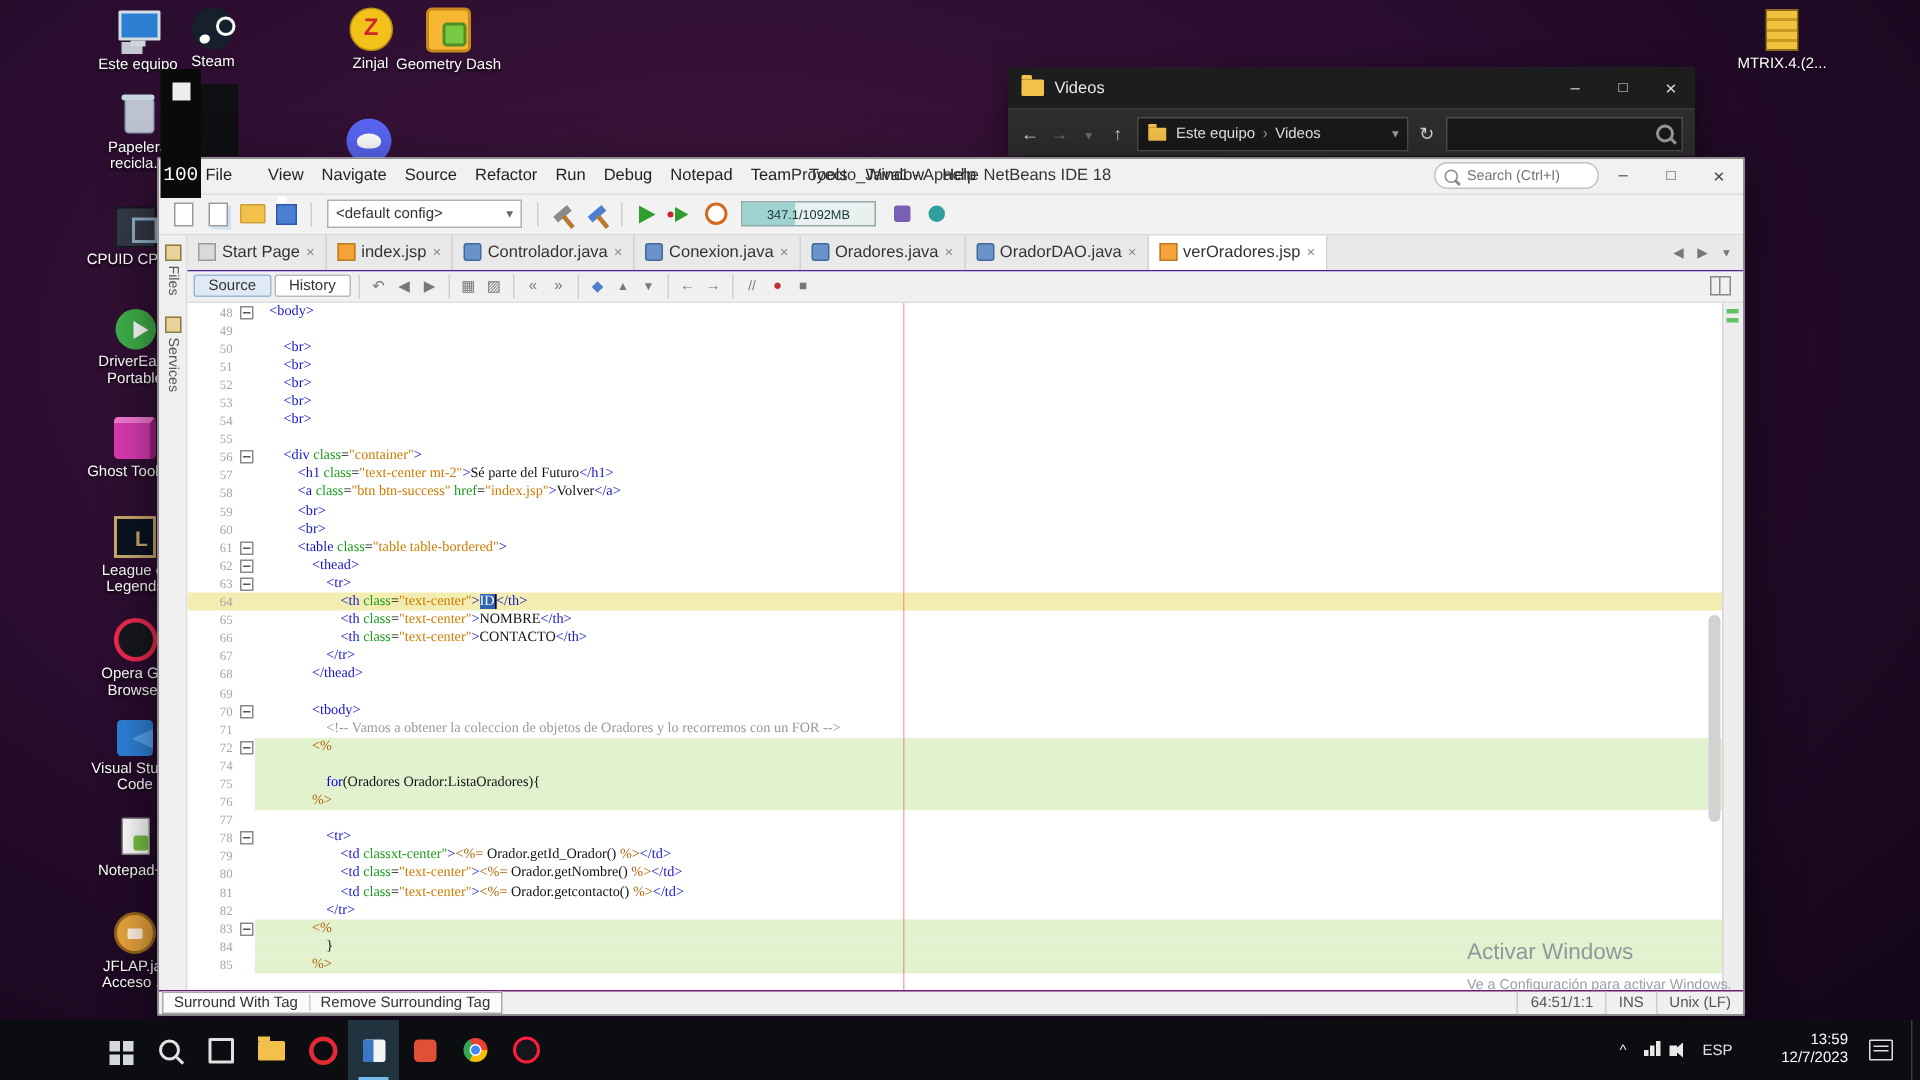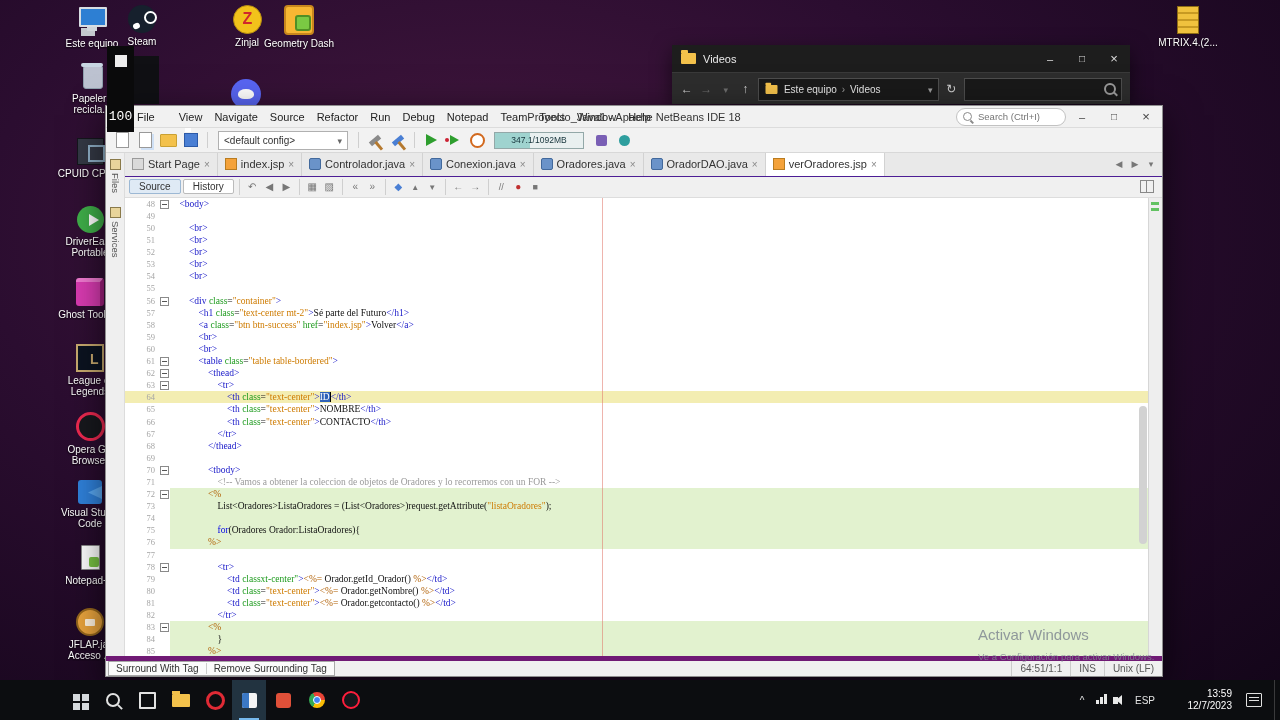--- a/index.html
+++ b/index.html
@@ -167,21 +167,21 @@
   .tk-com{color:#9a9a9a;}
   .tk-kw{color:#0000e6;}
   .tk-str{color:#ce7b00;}
   .tk-dlm{color:#b05e00;}
   .tk-sel{background:#2f62b8;color:#fff;border-right:1px solid #000;}
   .guide{position:absolute;left:477px;top:0;bottom:0;width:1px;background:rgba(224,118,106,.55);z-index:4;}
   .vthumb{position:absolute;right:15px;top:208px;width:8px;height:138px;background:#d2d2d2;border-radius:4px;z-index:5;}
   .stripe{position:absolute;right:0;top:0;bottom:0;width:13px;background:#eeeeee;border-left:1px solid #d6d6d6;z-index:5;}
   .stripe .gm{position:absolute;left:2px;width:8px;height:3px;background:#62c262;}
 
-  .statusbar{height:16px;background:#f0f0f0;border-top:5px solid #701a75;display:flex;align-items:flex-end;font-size:10px;color:#333;}
+  .statusbar{height:16px;background:#f0f0f0;border-top:1px solid #701a75;display:flex;align-items:flex-end;font-size:10px;color:#333;}
   .hintbox{display:flex;border:1px solid #a8a8a8;background:#fbfbfb;margin-left:2px;height:13px;align-items:center;}
   .hintbox span{padding:0 7px;}
   .hintbox span:first-child{border-right:1px solid #ccc;}
   .stright{margin-left:auto;display:flex;align-items:center;height:100%;}
   .stcell{padding:0 8px;border-left:1px solid #ccc;color:#555;display:flex;align-items:center;height:100%;}
 
   
   .activate{position:absolute;left:978px;top:626px;z-index:60;pointer-events:none;}
   .activate .l1{font-size:15px;color:rgba(128,136,146,.85);}
   .activate .l2{font-size:9.5px;color:rgba(128,136,146,.8);margin-top:8px;}
@@ -598,25 +598,20 @@
               <span class="cd">                    <span class="tk-com">&lt;!-- Vamos a obtener la coleccion de objetos de Oradores y lo recorremos con un FOR --&gt;</span></span>
             </div>
             <div class="crow">
               <span class="gut">72</span>
               <span class="foldc">
                 <span class="fbox"></span>
               </span>
               <span class="cd add">                <span class="tk-dlm">&lt;%</span></span>
             </div>
             <div class="crow">
-              <span class="gut">73</span>
-              <span class="foldc"></span>
-              <span class="cd add">                    <span class="tk-pln">List&lt;Oradores&gt;ListaOradores = (List&lt;Oradores&gt;)request.getAttribute(</span><span class="tk-str">"listaOradores"</span><span class="tk-pln">);</span></span>
-            </div>
-            <div class="crow">
               <span class="gut">74</span>
               <span class="foldc"></span>
               <span class="cd add"></span>
             </div>
             <div class="crow">
               <span class="gut">75</span>
               <span class="foldc"></span>
               <span class="cd add">                    <span class="tk-kw">for</span><span class="tk-pln">(Oradores Orador:ListaOradores){</span></span>
             </div>
             <div class="crow">

